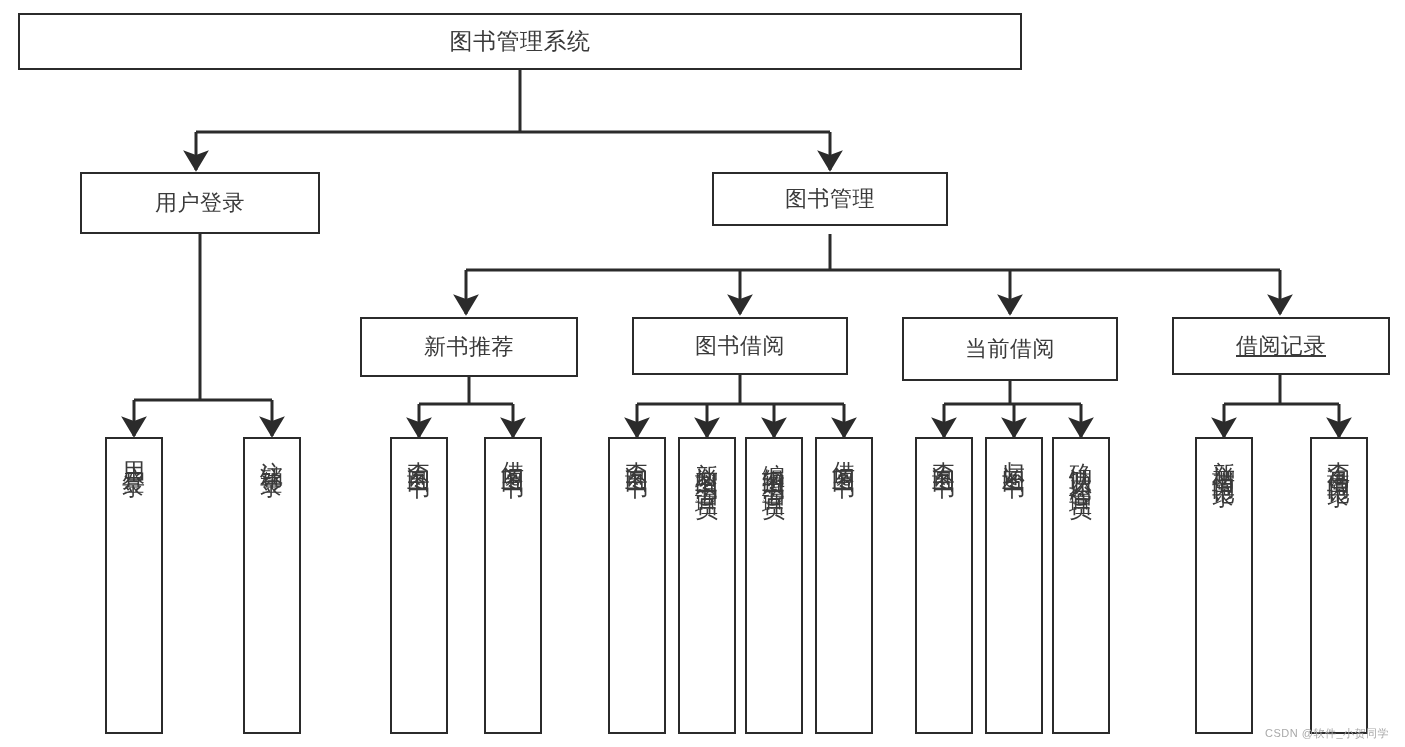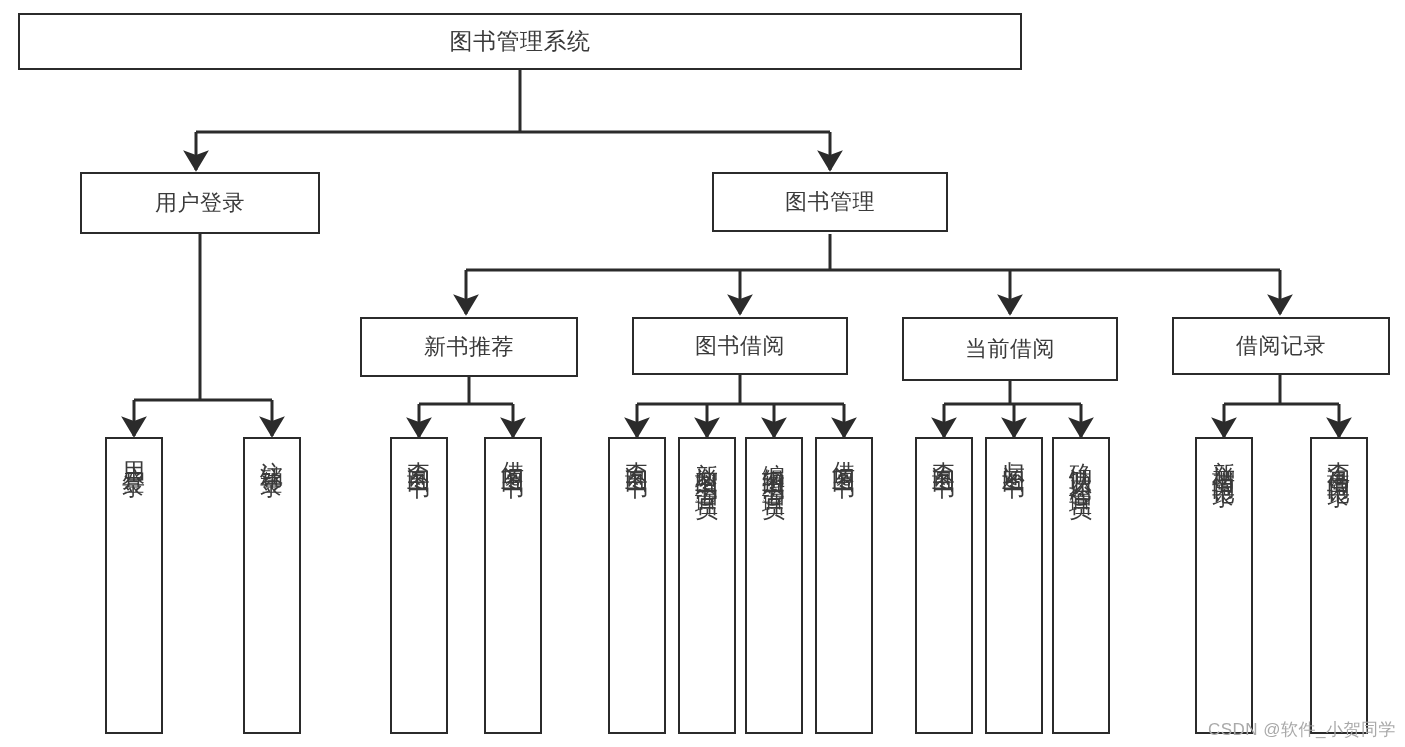--- a/index.html
+++ b/index.html
@@ -62,23 +62,23 @@
     align-items:center;
     justify-content:flex-start;
     white-space:nowrap;
   }
   .node.v.tall .lbl{
     align-items:flex-start;
     padding-top:2px;
   }
   #watermark{
     position:absolute;
-    right:9px;
+    right:16px;
     bottom:6px;
-    font-size:17px;
+    font-size:11px;
     color:#a9a9a9;
     letter-spacing:0.5px;
     white-space:nowrap;
     z-index:5;
     user-select:none;
   }
 </style>
 </head>
 <body>
 
@@ -136,34 +136,34 @@
     </g>
   </svg>
 
   <div class="node h root" style="left:18px;top:13px;width:1004px;height:57px;">
     <span class="lbl">图书管理系统</span>
   </div>
 
   <div class="node h" style="left:80px;top:172px;width:240px;height:62px;">
     <span class="lbl">用户登录</span>
   </div>
-  <div class="node h" style="left:712px;top:172px;width:236px;height:60px;">
+  <div class="node h" style="left:712px;top:172px;width:236px;height:54px;">
     <span class="lbl">图书管理</span>
   </div>
 
   <div class="node h" style="left:360px;top:317px;width:218px;height:60px;">
     <span class="lbl">新书推荐</span>
   </div>
   <div class="node h" style="left:632px;top:317px;width:216px;height:58px;">
     <span class="lbl">图书借阅</span>
   </div>
   <div class="node h" style="left:902px;top:317px;width:216px;height:64px;">
     <span class="lbl">当前借阅</span>
   </div>
-  <div class="node h" style="left:1172px;top:317px;width:218px;height:58px;">
+  <div class="node h" style="left:1172px;top:317px;width:218px;height:58px;text-decoration:underline;">
     <span class="lbl">借阅记录</span>
   </div>
 
   <div class="node v" style="left:105px;top:437px;width:58px;height:297px;">
     <span class="lbl">用户登录</span>
   </div>
   <div class="node v" style="left:243px;top:437px;width:58px;height:297px;">
     <span class="lbl">注销登录</span>
   </div>
 

